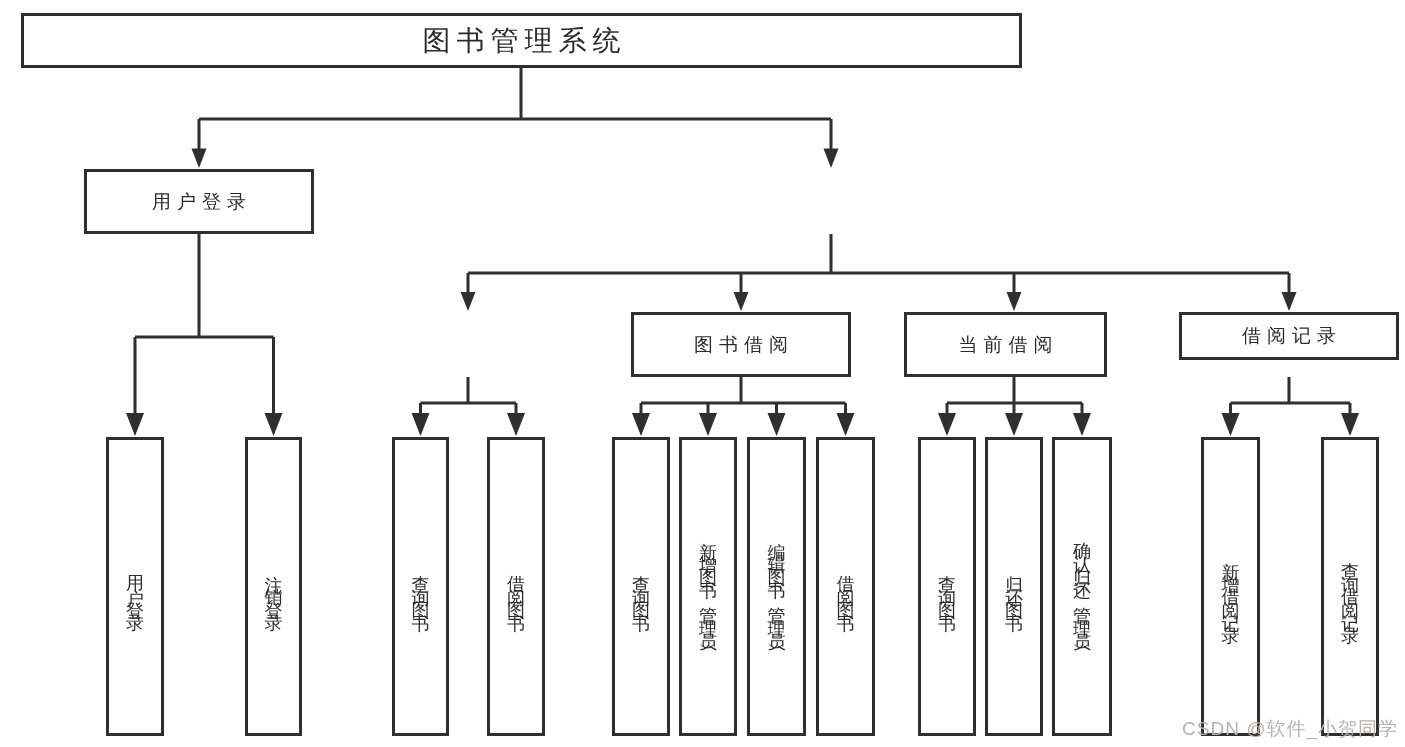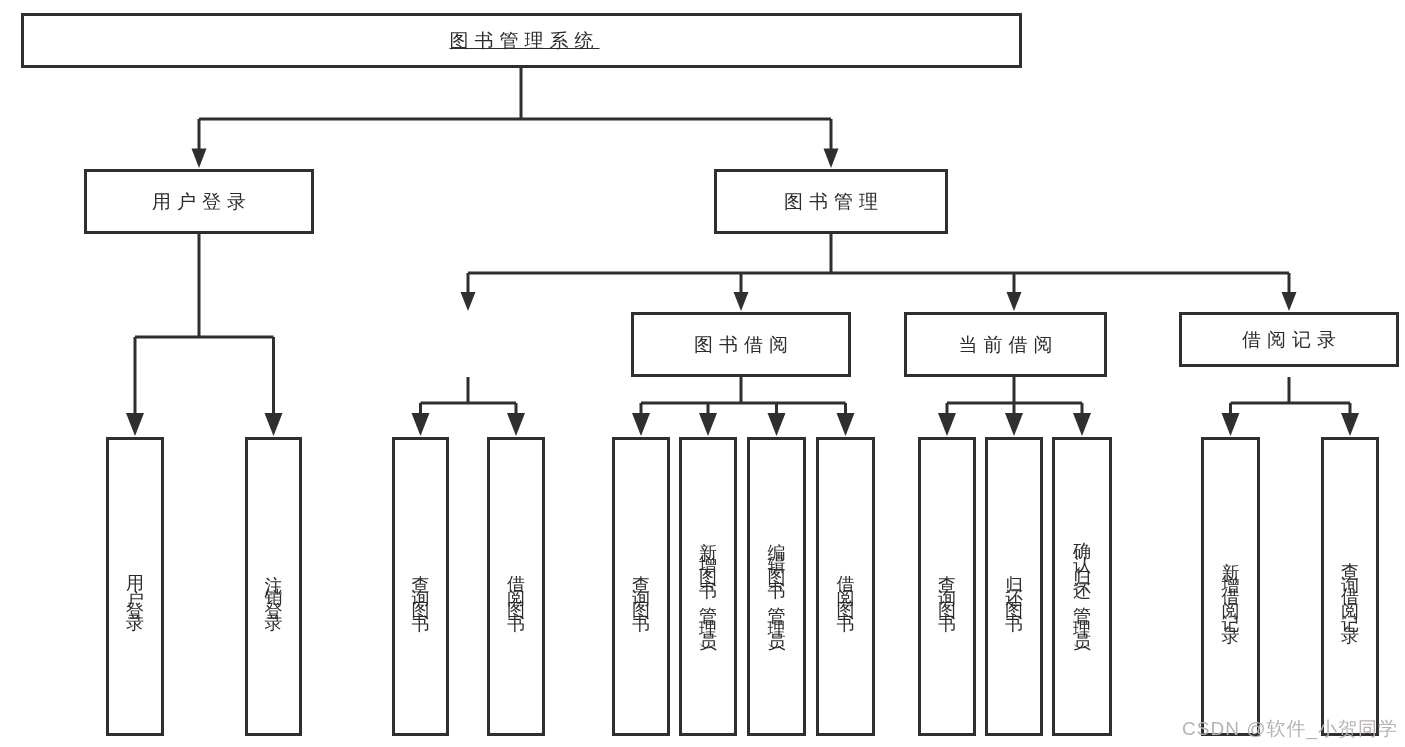--- a/index.html
+++ b/index.html
@@ -25,21 +25,21 @@
     position:absolute;
     box-sizing:border-box;
     background:#fff;
     border:3px solid var(--line);
     display:flex;
     align-items:center;
     justify-content:center;
     z-index:2;
     color:var(--text);
   }
-  .root{font-size:19px;letter-spacing:6px;text-indent:6px;text-decoration:underline;}
+  .root{font-size:28px;letter-spacing:6px;text-indent:6px;}
   .hbox{font-size:19px;letter-spacing:6px;text-indent:6px;}
   .leaf .vtext{
     writing-mode:vertical-rl;
     text-orientation:mixed;
     font-size:18px;
     line-height:1;
     letter-spacing:13px;
     white-space:nowrap;
   }
   #watermark{
@@ -91,25 +91,24 @@
     <polygon class="arrow" points="1073,413 1091,413 1082,436"></polygon>
 
     <path class="edge" d="M1289 377 V403 M1230.5 403 H1350 M1230.5 403 V414 M1350 403 V414"></path>
     <polygon class="arrow" points="1221.5,413 1239.5,413 1230.5,436"></polygon>
     <polygon class="arrow" points="1341,413 1359,413 1350,436"></polygon>
   </svg>
 
   <div class="box root" style="left:21px;top:13px;width:1001px;height:55px;">图书管理系统</div>
 
   <div class="box hbox" style="left:84px;top:169px;width:230px;height:65px;">用户登录</div>
-  <div class="box hbox" style="left:714px;top:169px;width:234px;height:65px;">图书管理</div>
 
   <div class="box hbox" style="left:631px;top:312px;width:220px;height:65px;">图书借阅</div>
   <div class="box hbox" style="left:904px;top:312px;width:203px;height:65px;">当前借阅</div>
-  <div class="box hbox" style="left:1179px;top:312px;width:220px;height:55px;">借阅记录</div>
+  <div class="box hbox" style="left:1179px;top:312px;width:220px;height:48px;">借阅记录</div>
 
   <div class="box leaf" style="left:106px;top:437px;width:58px;height:299px;">
     <span class="vtext">用户登录</span>
   </div>
   <div class="box leaf" style="left:245px;top:437px;width:57px;height:299px;">
     <span class="vtext">注销登录</span>
   </div>
   <div class="box leaf" style="left:392px;top:437px;width:57px;height:299px;">
     <span class="vtext">查询图书</span>
   </div>

